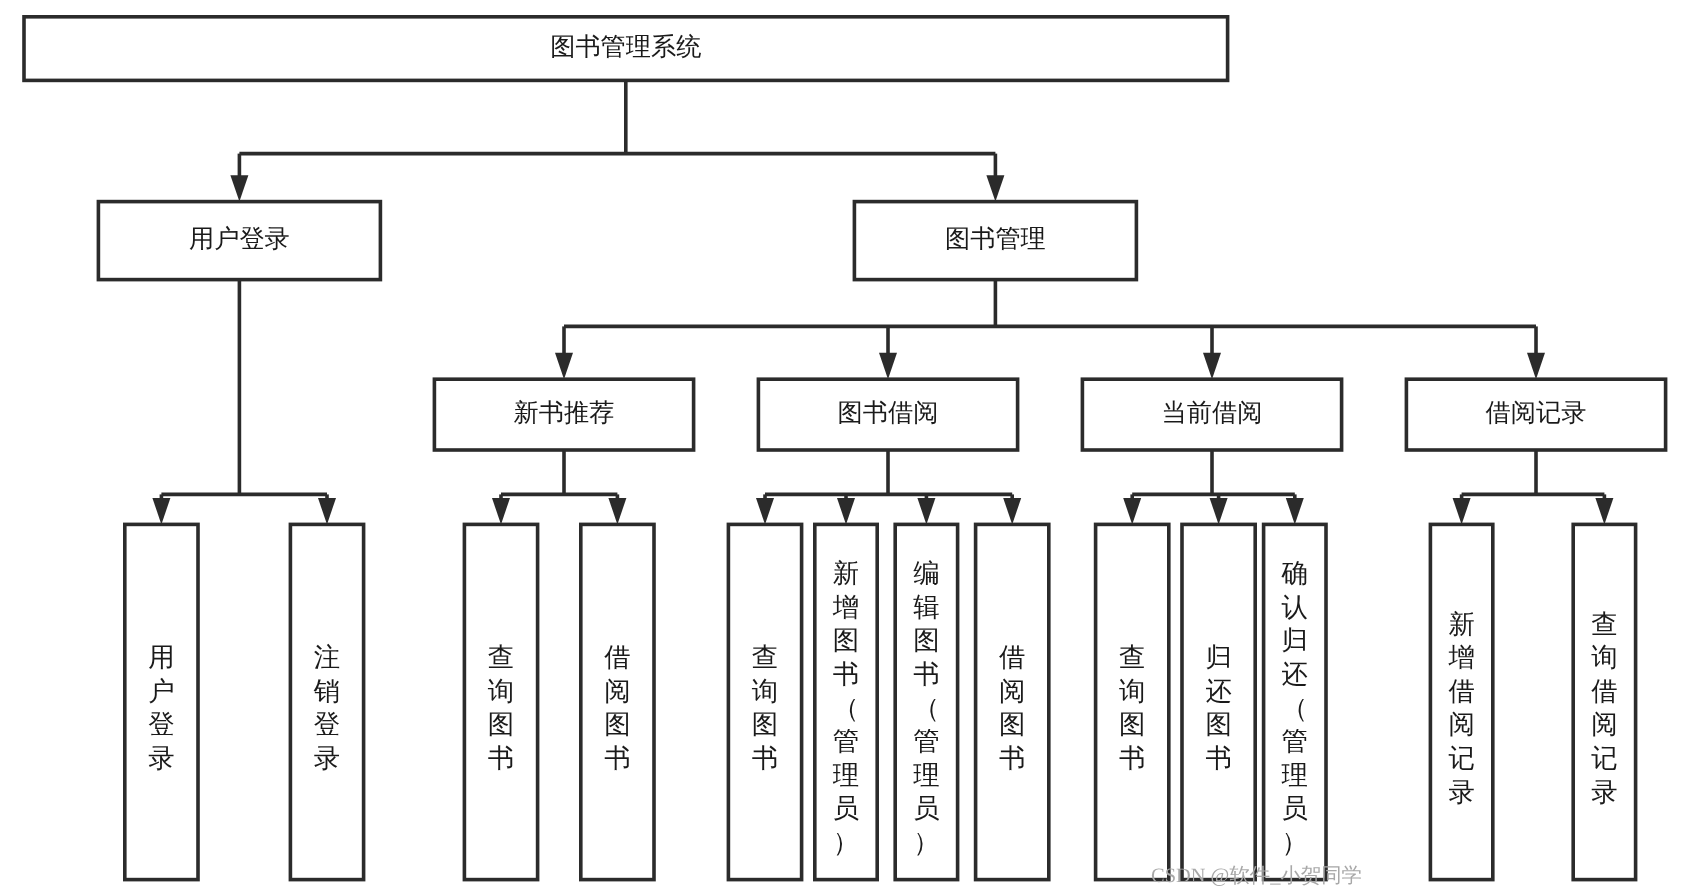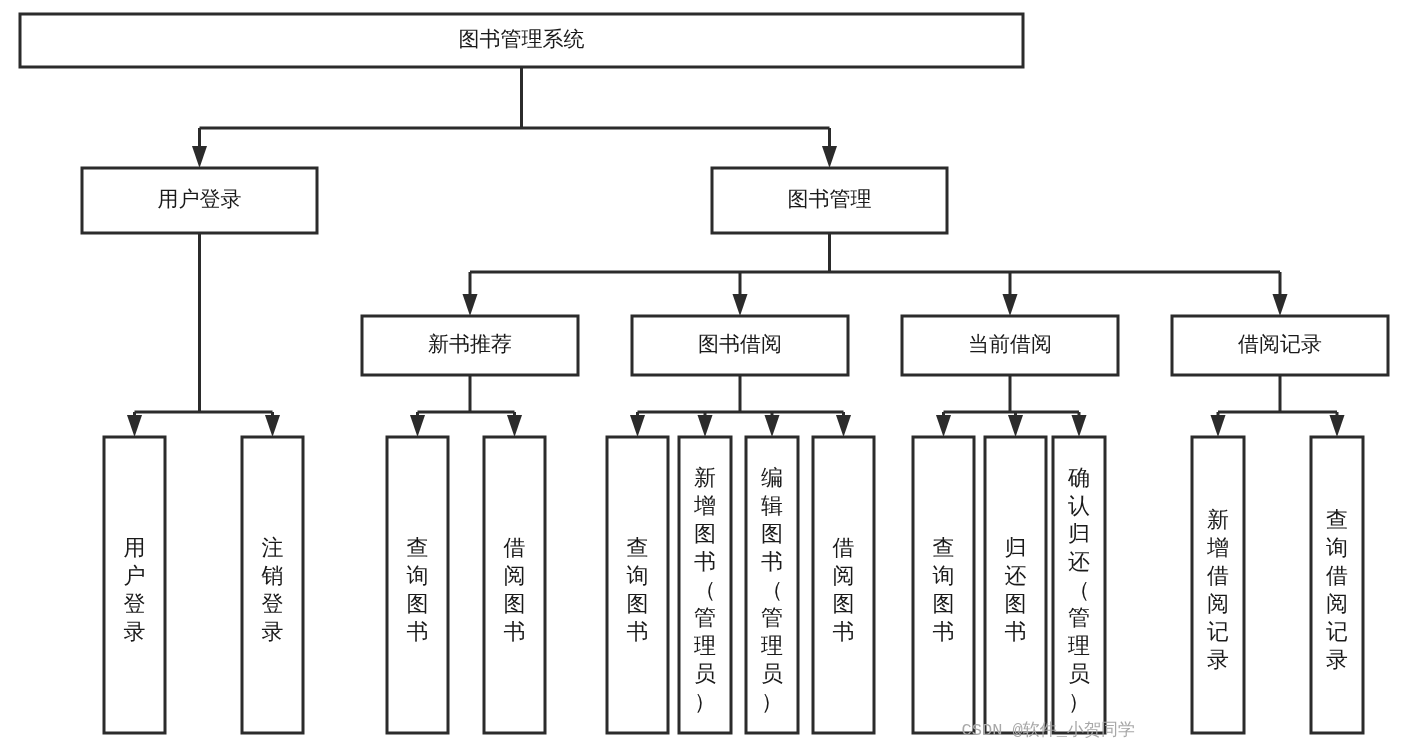--- a/index.html
+++ b/index.html
@@ -45,21 +45,21 @@
     fill: none;
   }
   .arrow-head {
     fill: #2b2b2b;
     stroke: none;
   }
   .watermark {
     position: absolute;
     right: 12px;
     bottom: 6px;
-    font-family: Liberation Mono, monospace;
+    font-family: Liberation Serif, serif;
     font-size: 17px;
     color: #a8a8a8;
     white-space: nowrap;
     pointer-events: none;
   }
 </style>
 </head>
 <body>
 
 <div id="chart-root">

